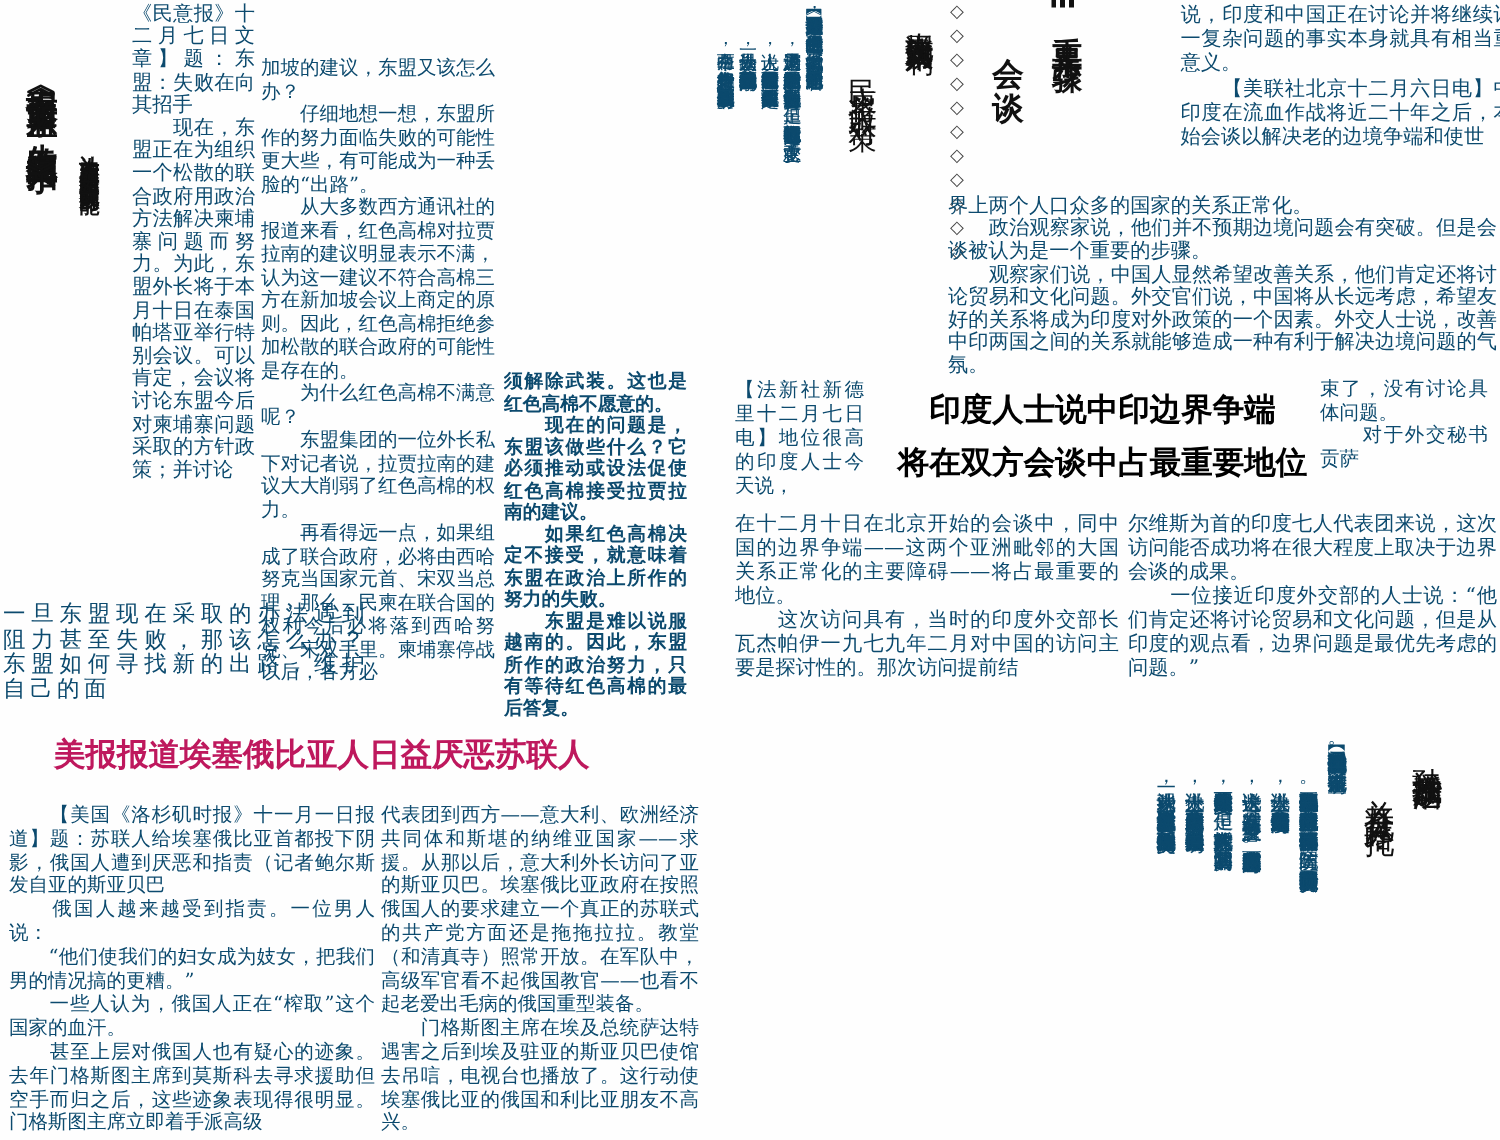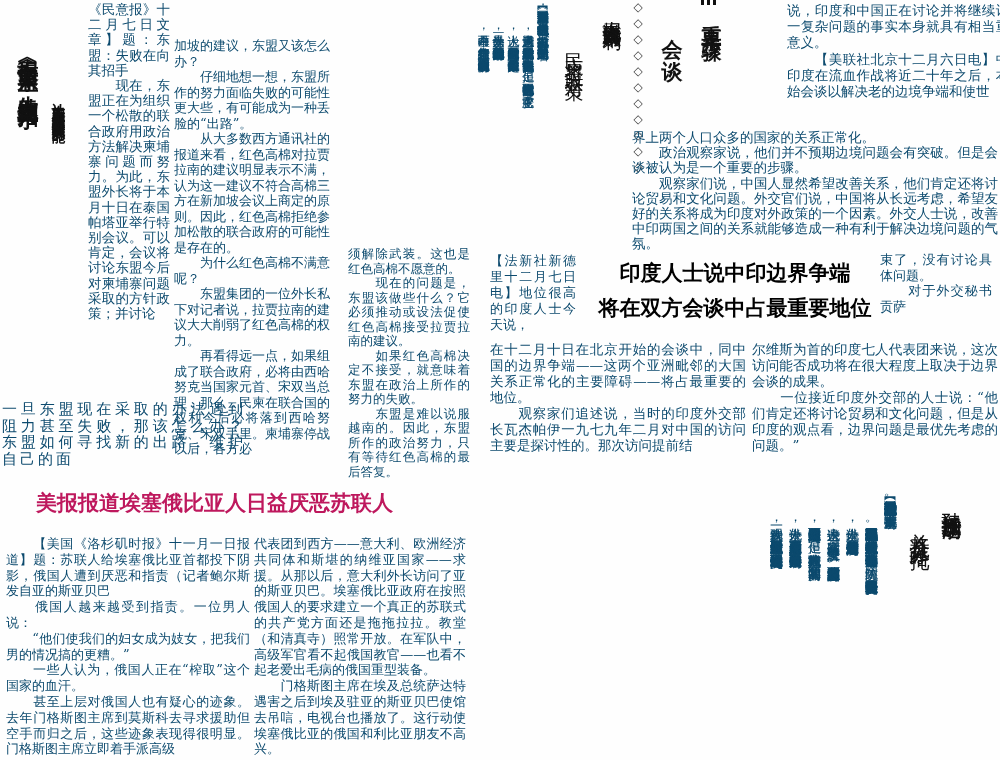--- a/index.html
+++ b/index.html
@@ -14,21 +14,21 @@
     white-space:pre-line;overflow:hidden;color:#0c4a6e;
   }
   .v{writing-mode:vertical-rl;}
   .sans{font-family:"DejaVu Sans","Liberation Sans",sans-serif;}
 
   
   #a-head{left:6px;top:42px;width:36px;height:390px;font-size:21px;font-weight:bold;letter-spacing:2px;color:#111;}
   #a-sub{left:46px;top:92px;width:22px;height:310px;font-size:13.5px;font-weight:bold;letter-spacing:1.5px;color:#111;}
   #a-col1{left:88px;top:2px;width:82px;height:396px;font-size:13.5px;line-height:15.2px;}
   #a-col2{left:174px;top:2px;width:156px;height:470px;font-size:13px;line-height:15.5px;margin-top:36px;}
-  #a-col3{left:348px;top:247px;width:122px;height:242px;font-size:12.5px;line-height:14.5px;}
+  #a-col3{left:336px;top:247px;width:122px;height:242px;font-size:12.5px;line-height:14.5px;font-weight:bold;}
   #a-wide{left:2px;top:401px;width:244px;height:66px;font-size:15px;letter-spacing:3px;line-height:16.5px;}
 
   
   #b-body{left:338px;top:2px;width:212px;height:246px;font-size:12px;line-height:14.8px;}
   #b-head1{left:600px;top:6px;width:26px;height:240px;font-size:19px;letter-spacing:1px;color:#111;}
   #b-head2{left:562px;top:38px;width:26px;height:185px;font-size:19px;letter-spacing:5px;color:#111;}
 
   
   #divider1{left:629px;top:0px;width:16px;height:200px;font-size:12px;letter-spacing:2px;color:#444;overflow:hidden;}
 
@@ -102,21 +102,21 @@
 　　观察家们说，中国人显然希望改善关系，他们肯定还将讨论贸易和文化问题。外交官们说，中国将从长远考虑，希望友好的关系将成为印度对外政策的一个因素。外交人士说，改善中印两国之间的关系就能够造成一种有利于解决边境问题的气氛。</div>
   </div>
 
   <div>
     <div class="abs txt" id="d-lead">【法新社新德里十二月七日电】地位很高的印度人士今天说，</div>
     <div class="abs sans" id="d-head">印度人士说中印边界争端
 将在双方会谈中占最重要地位</div>
     <div class="abs txt" id="d-end">束了，没有讨论具体问题。
 　　对于外交秘书贡萨</div>
     <div class="abs txt" id="d-bodyL">在十二月十日在北京开始的会谈中，同中国的边界争端——这两个亚洲毗邻的大国关系正常化的主要障碍——将占最重要的地位。
-　　观察家们追述说，当时的印度外交部长瓦杰帕伊一九七九年二月对中国的访问主要是探讨性的。那次访问提前结</div>
+　　这次访问具有，当时的印度外交部长瓦杰帕伊一九七九年二月对中国的访问主要是探讨性的。那次访问提前结</div>
     <div class="abs txt" id="d-bodyR">尔维斯为首的印度七人代表团来说，这次访问能否成功将在很大程度上取决于边界会谈的成果。
 　　一位接近印度外交部的人士说：“他们肯定还将讨论贸易和文化问题，但是从印度的观点看，边界问题是最优先考虑的问题。”</div>
   </div>
 
   <div>
     <div class="abs sans" id="e-head">美报报道埃塞俄比亚人日益厌恶苏联人</div>
     <div class="abs txt" id="e-col1">　　【美国《洛杉矶时报》十一月一日报道】题：苏联人给埃塞俄比亚首都投下阴影，俄国人遭到厌恶和指责（记者鲍尔斯发自亚的斯亚贝巴
 　　俄国人越来越受到指责。一位男人说：
 　　“他们使我们的妇女成为妓女，把我们男的情况搞的更糟。”
 　　一些人认为，俄国人正在“榨取”这个国家的血汗。

